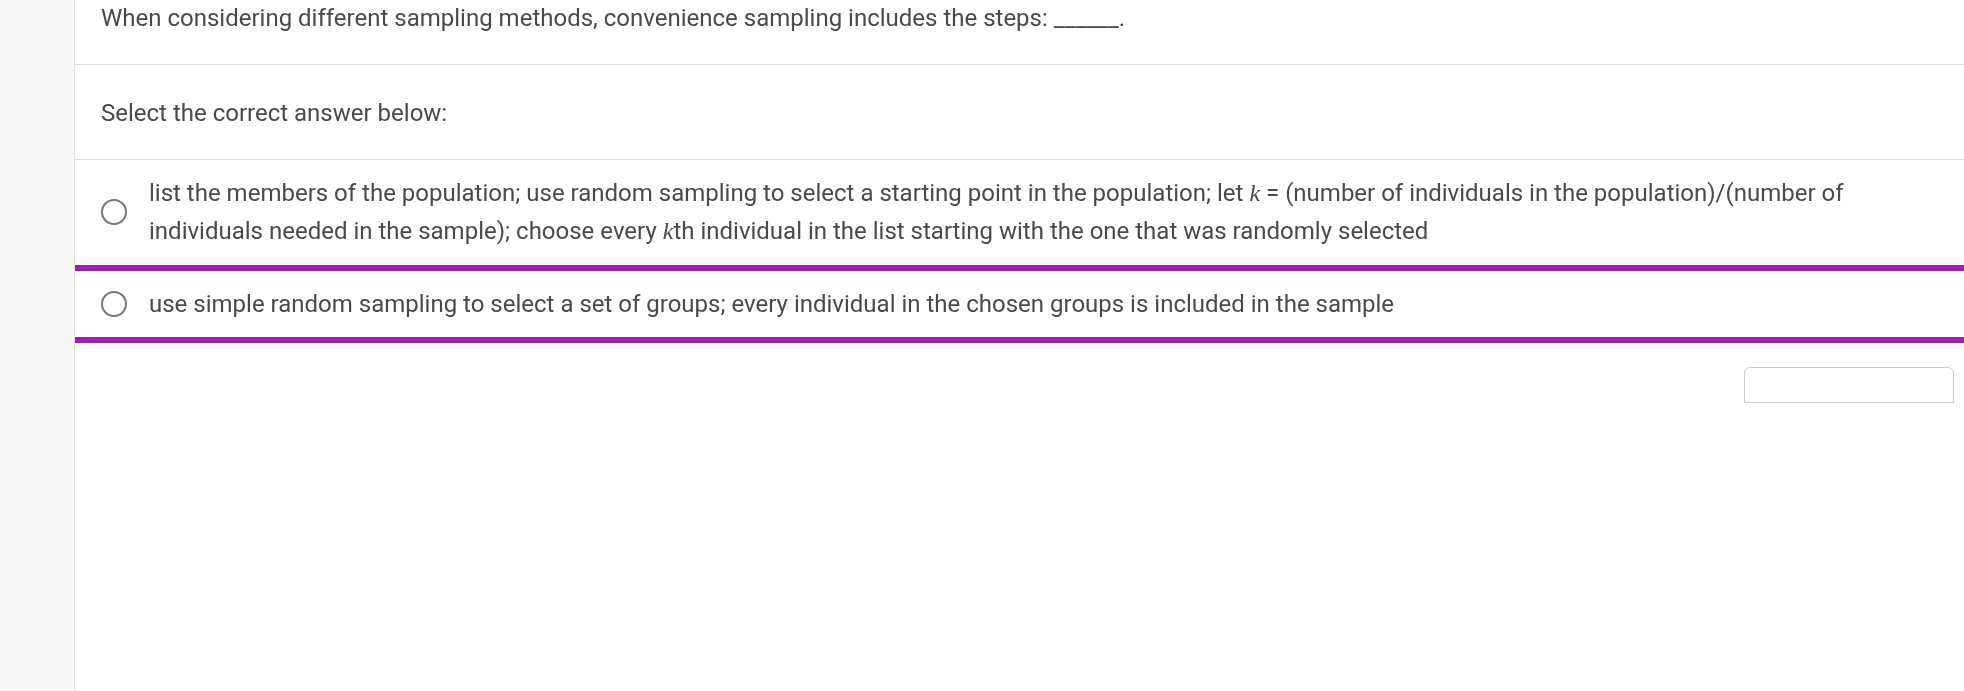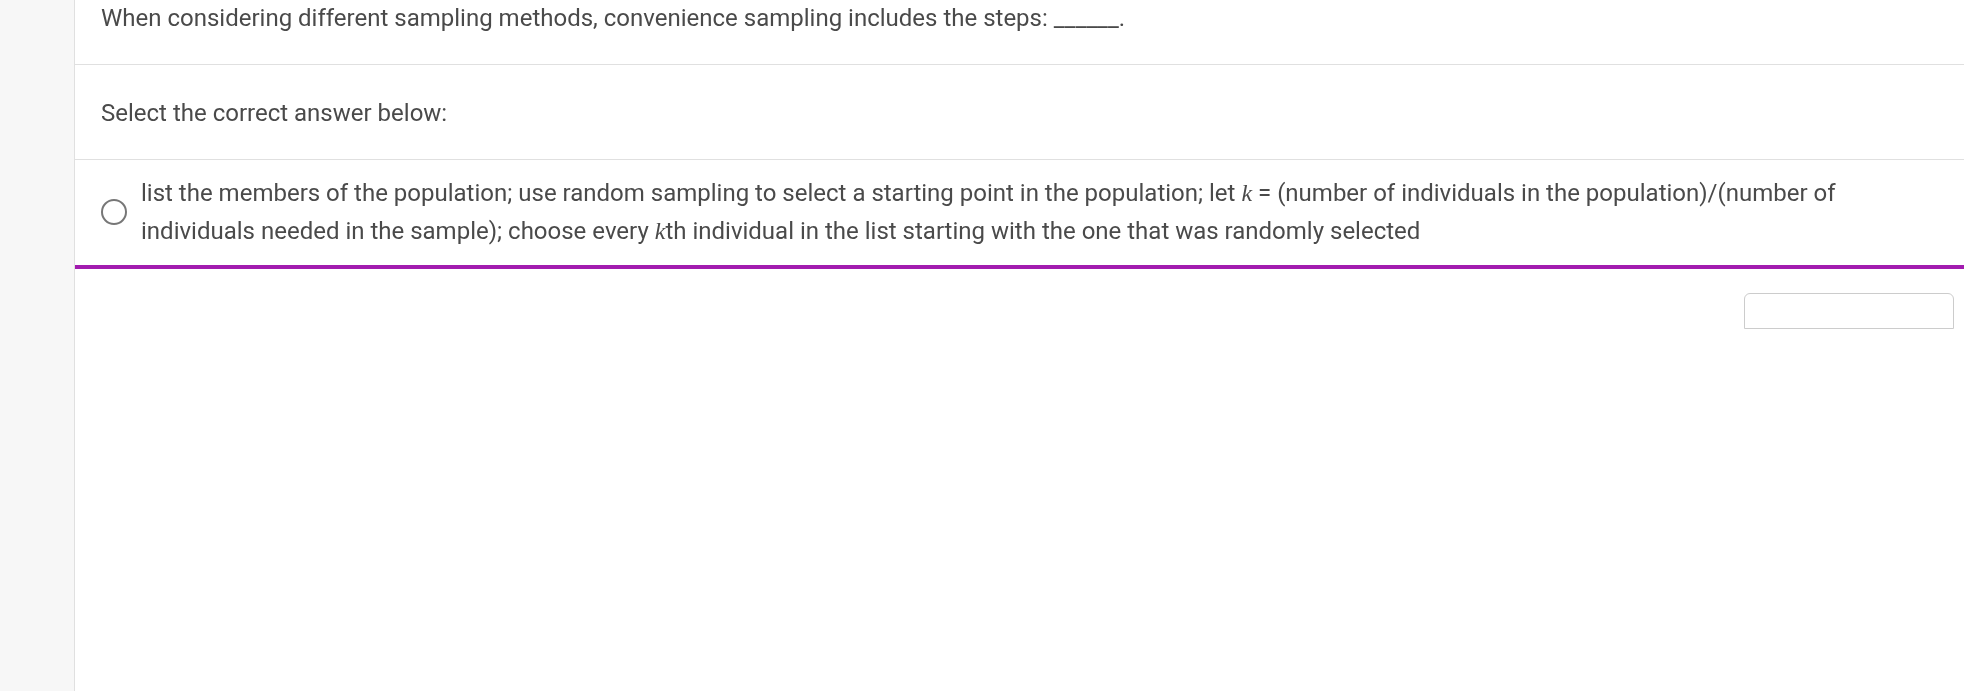--- a/index.html
+++ b/index.html
@@ -34,23 +34,23 @@
   }
   .prompt-row {
     padding: 30px 26px 28px 26px;
     border-bottom: 1px solid #e0e0e0;
   }
   .options {
   }
   .option-row {
     display: flex;
     align-items: center;
-    gap: 14px;
+    gap: 22px;
     padding: 14px 26px;
-    border-bottom: 4px solid #a21caf;
+    border-bottom: 6px solid #a21caf;
   }
   .radio {
     width: 26px;
     height: 26px;
     border: 2.5px solid #777;
     border-radius: 50%;
     flex-shrink: 0;
     background: #fff;
   }
   .option-text {
@@ -101,20 +101,26 @@
 
       <div class="option-row">
         <div class="radio"></div>
         <div class="option-text">
           <span>list the members of the population; use random sampling to select a starting point in the population; let </span><span class="italic-k">k</span><span> = (number of individuals in the population)/(number of individuals needed in the sample); choose every </span><span class="italic-k">k</span><span>th individual in the list starting with the one that was randomly selected</span>
         </div>
       </div>
 
 
 
+      <div class="option-row">
+        <div class="radio"></div>
+        <div class="option-text">
+          <span>use simple random sampling to select a set of groups; every individual in the chosen groups is included in the sample</span><span class="italic-k"></span><span></span><span class="italic-k"></span><span></span>
+        </div>
+      </div>
 
     </div>
 
     <div class="bottom-spacer">
       <div class="feedback-stub"></div>
     </div>
 
   </div>
 </div>
 

